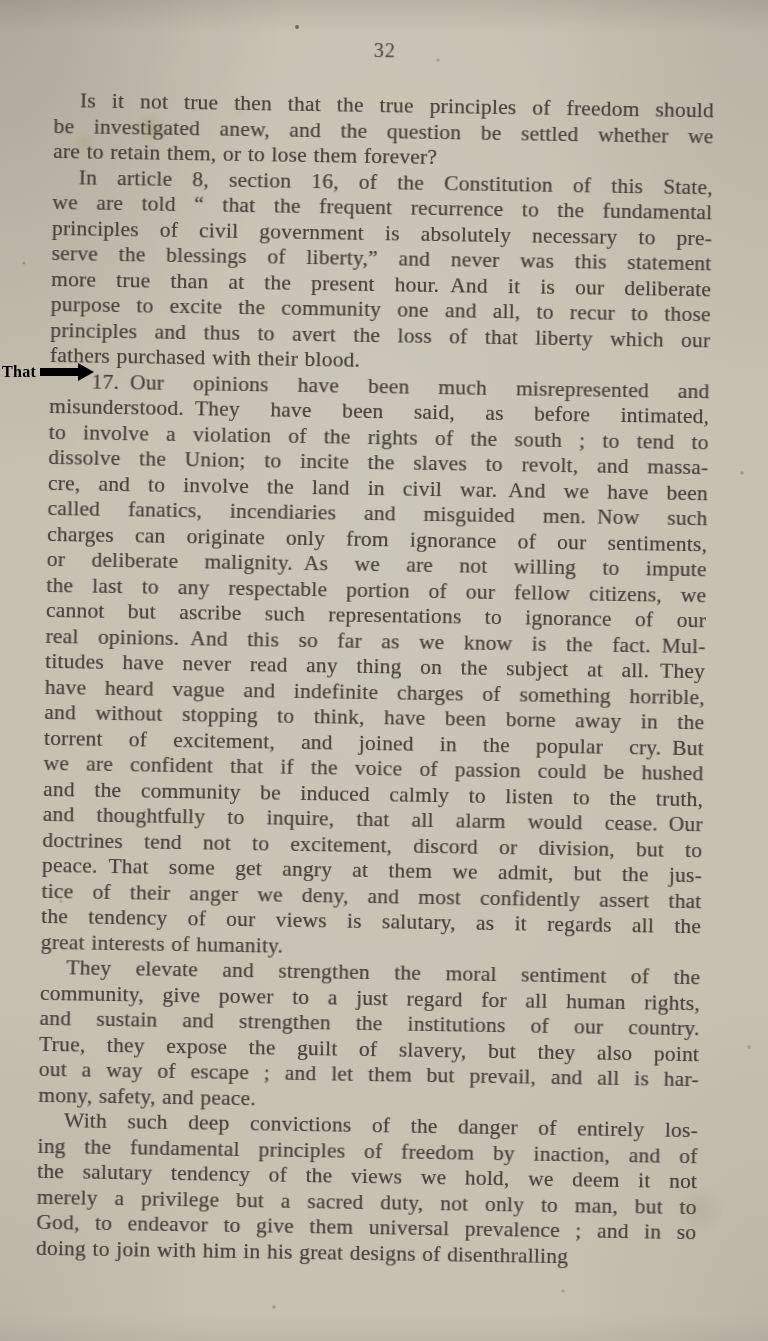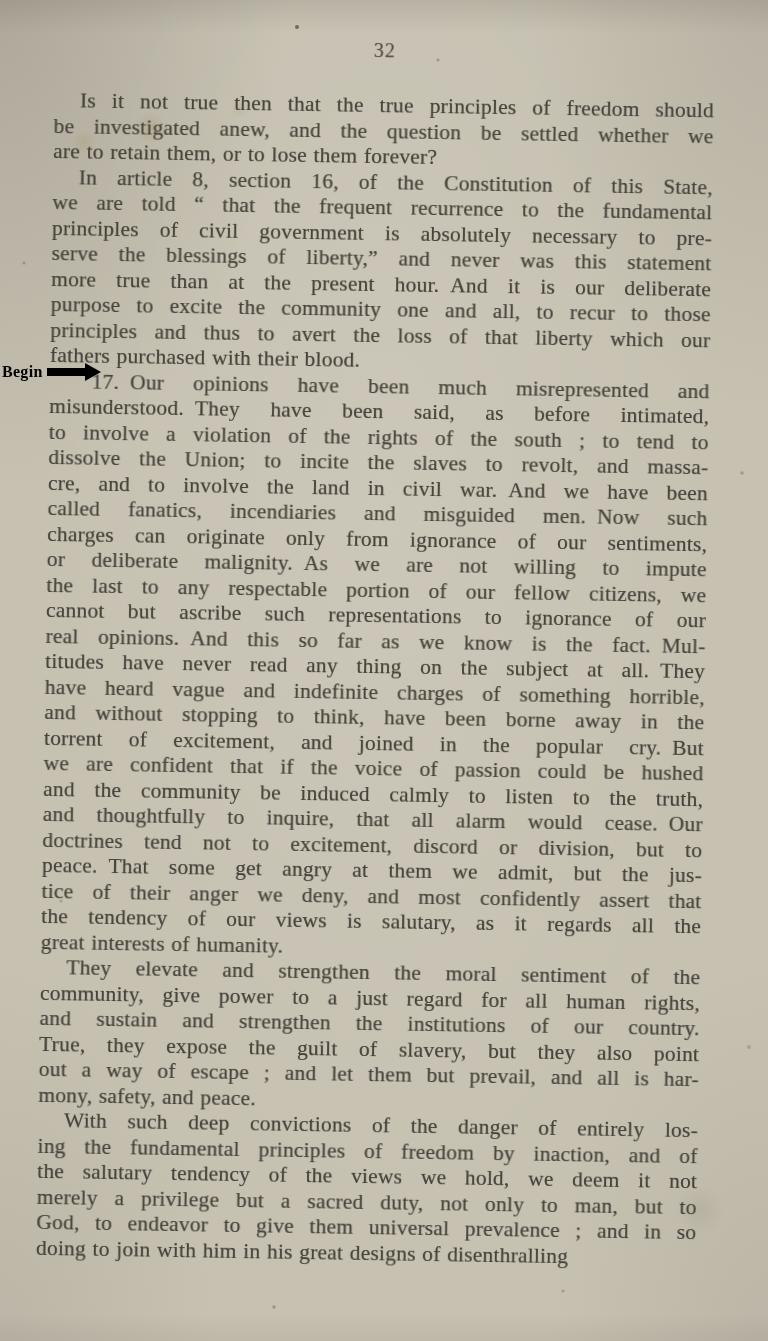--- a/index.html
+++ b/index.html
@@ -157,19 +157,19 @@
           <div class="line">ing the fundamental principles of freedom by inaction, and of</div>
           <div class="line">the salutary tendency of the views we hold, we deem it not</div>
           <div class="line">merely a privilege but a sacred duty, not only to man, but to</div>
           <div class="line">God, to endeavor to give them universal prevalence ; and in so</div>
           <div class="line last">doing to join with him in his great designs of disenthralling</div>
         </div>
       </div>
   </div>
 
   <div class="annotation">
-    <span class="annotation-label">Begin</span>
+    <span class="annotation-label">That</span>
     <span class="arrow">
       <span class="arrow-shaft"></span>
       <span class="arrow-head"></span>
     </span>
   </div>
 </div>
 
 </body></html>

